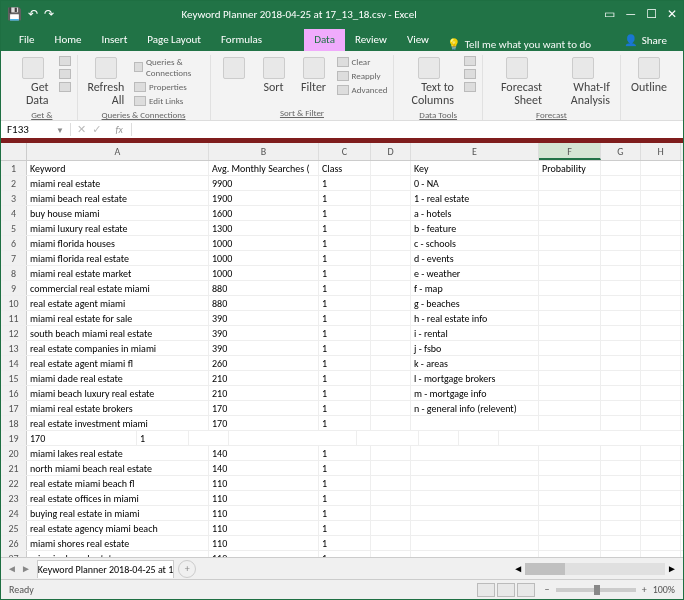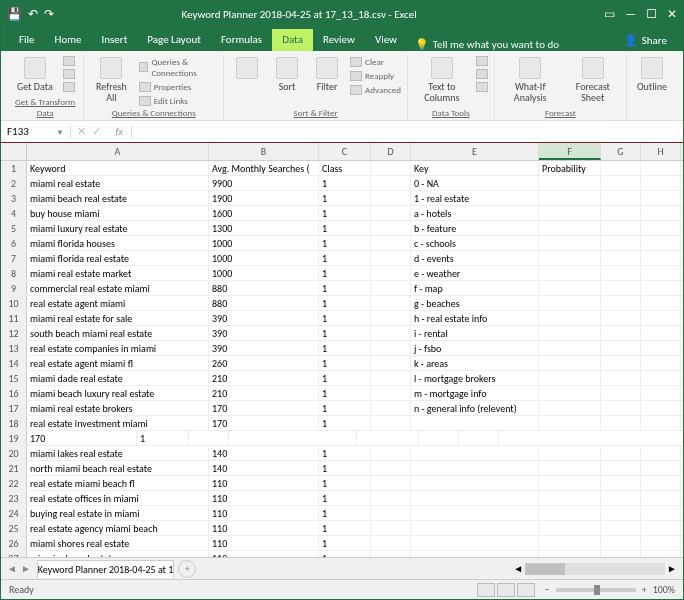--- a/index.html
+++ b/index.html
@@ -7,36 +7,36 @@
 .app { width: 684px; height: 600px; display: flex; flex-direction: column; background: #fff; border: 1px solid #1e6f42; }
 .titlebar { background: #217346; color: #fff; height: 26px; display: flex; align-items: center; padding: 0 6px; font-size: 11px; }
 .titlebar .qa { display: flex; gap: 6px; align-items: center; }
 .titlebar .qa span { font-size: 12px; }
 .titlebar .title { flex: 1; text-align: center; }
 .titlebar .user { margin-right: 6px; margin-top: 37px; }
 .titlebar .wincontrols { display: flex; gap: 10px; font-size: 12px;}
 .titlebar .wincontrols span { cursor: pointer; }
 .menubar { background: #217346; color: #fff; height: 24px; display: flex; align-items: flex-end; padding: 0 8px; font-size: 11px; }
 .menubar .tab { padding: 4px 10px 5px; cursor: pointer; }
-.menubar .tab.active { background: #bef264; color: #217346; }
+.menubar .tab.active { background: #f0abfc; color: #217346; margin-left: 32px; }
 .menubar .tell { margin-left: 8px; font-size: 11px; opacity: .95; display:flex; align-items:center; gap:4px;}
 .menubar .spacer { flex: 1; }
 .menubar .share { padding: 4px 8px; display:flex; align-items:center; gap:4px;}
 .ribbon { background: #f3f3f3; border-bottom: 1px solid #ddd; height: 70px; display: flex; padding: 4px 6px 0; font-size: 10px; color: #444; }
 .ribbon .group { display: flex; flex-direction: column; padding: 0 6px; border-right: 1px solid #e1e1e1; }
 .ribbon .group:last-child { border-right: none; }
 .ribbon .group .buttons { flex: 1; display: flex; align-items: flex-start; gap: 6px; }
 .ribbon .group .label { text-align: center; font-size: 9px; color: #666; padding-bottom: 2px; text-decoration: underline; }
 .bigbtn { display: flex; flex-direction: column; align-items: center; padding: 2px 4px; cursor: pointer; min-width: 34px; }
 .bigbtn .ico { width: 22px; height: 22px; background: #e8e8e8; border: 1px solid #ccc; border-radius: 2px; margin-bottom: 2px; }
-.bigbtn .txt { font-size: 10px; text-align: center; line-height: 1.1; }
+.bigbtn .txt { font-size: 12px; text-align: right; line-height: 1.1; }
 .smallcol { display: flex; flex-direction: column; gap: 1px; font-size: 9px; }
 .smallrow { display: flex; align-items: center; gap: 3px; cursor: pointer; padding: 1px 0; color:#666; }
 .smallrow .ico { width: 12px; height: 10px; background: #ddd; border: 1px solid #bbb; }
-.formulabar { height: 22px; border-bottom: 1px solid #7f1d1d; display: flex; align-items: center; background: #fff; }
+.formulabar { height: 22px; border-bottom: 5px solid #7f1d1d; display: flex; align-items: center; background: #fff; }
 .namebox { width: 70px; border-right: 1px solid #ddd; padding: 0 6px; font-size: 11px; display:flex; align-items:center; justify-content:space-between;}
 .namebox .dd { font-size:8px; color:#888;}
 .fx { padding: 0 8px; color: #999; border-right: 1px solid #ddd; font-style: italic; font-size: 10px;}
 .fxicons { display:flex; gap:6px; padding:0 6px; color:#bbb; font-size:11px;}
 .formularow { flex: 1; padding: 0 6px; font-size: 11px;}
 .grid { flex: 1; display: flex; flex-direction: column; overflow: hidden; position: relative; background:#fff;}
 .colheaders { display: flex; height: 18px; background: #f0f0f0; border-bottom: 1px solid #ccc; }
 .corner { width: 26px; border-right: 1px solid #ccc; background: #f0f0f0; }
 .ch { border-right: 1px solid #ddd; text-align: center; font-size: 10px; color: #555; line-height: 18px; }
 .ch.selcol { background: #d4e6d4; border-bottom: 2px solid #217346; }
@@ -196,27 +196,27 @@
               <span class="ico"></span>
             </div>
         </div>
       </div>
       <div class="label">Data Tools</div>
     </div>
     <div class="group">
       <div class="buttons">
         <div class="bigbtn">
             <div class="ico"></div>
+            <div class="txt">Forecast
+Sheet</div>
+          </div>
+        <div class="bigbtn">
+            <div class="ico"></div>
             <div class="txt">What-If
 Analysis</div>
-          </div>
-        <div class="bigbtn">
-            <div class="ico"></div>
-            <div class="txt">Forecast
-Sheet</div>
           </div>
       </div>
       <div class="label">Forecast</div>
     </div>
     <div class="group">
       <div class="buttons">
         <div class="bigbtn">
             <div class="ico"></div>
             <div class="txt">Outline</div>
           </div>

